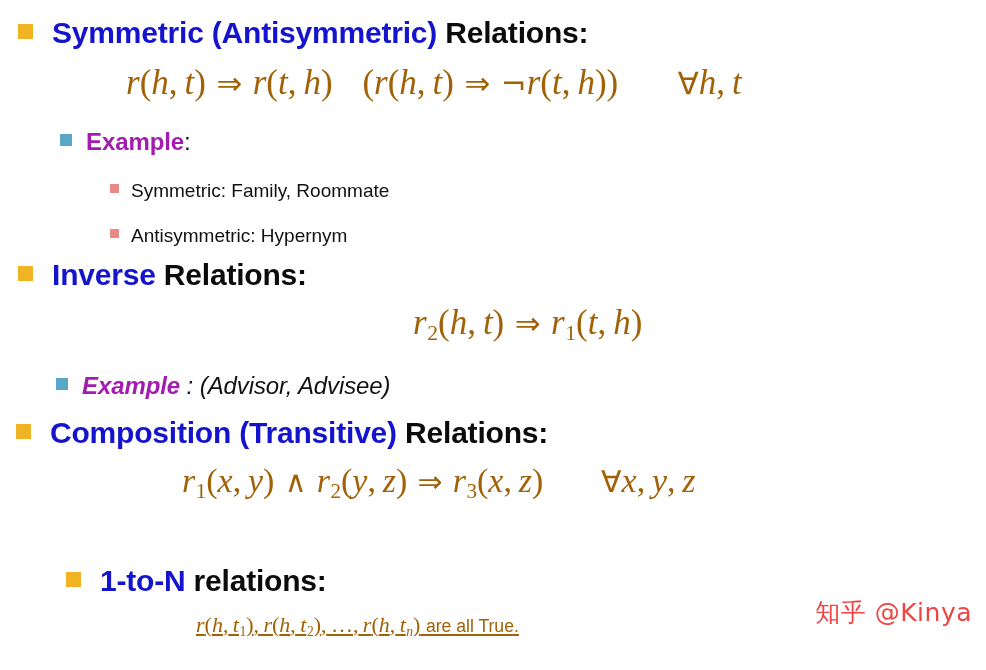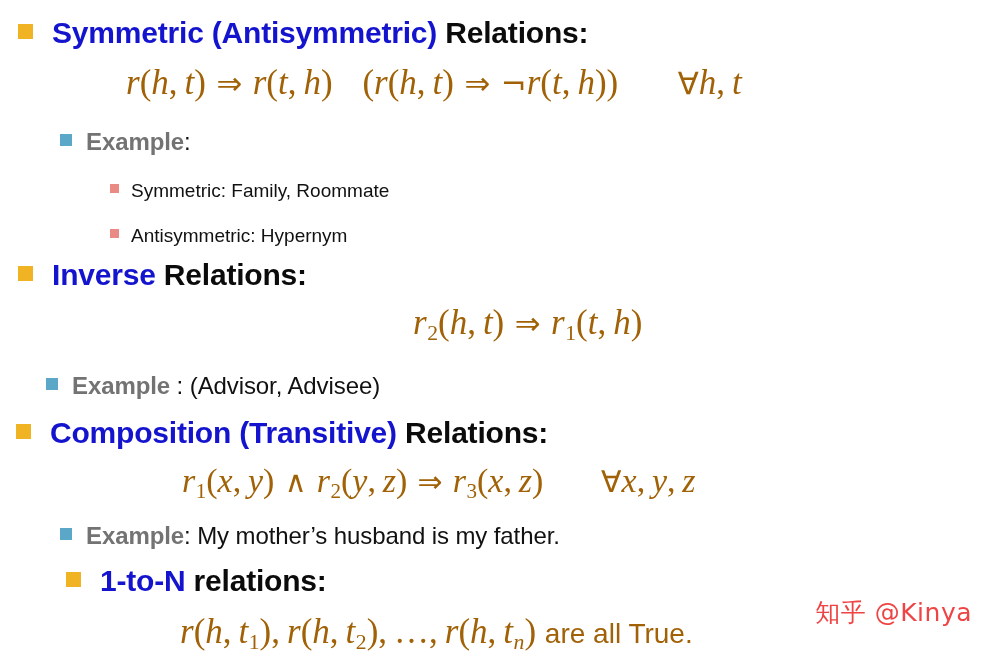--- a/index.html
+++ b/index.html
@@ -64,21 +64,21 @@
   .lvl2-text {
     font-size: 24px;
     letter-spacing: -0.1px;
   }
   .lvl3-text {
     font-size: 19px;
   }
 
   .kw-blue { color: #1414CE; font-weight: bold; }
   .kw-black { color: #0B0B0B; font-weight: bold; }
-  .kw-green { color: #737373; font-weight: bold; }
+  .kw-green { color: #a21caf; font-weight: bold; }
   .plain { color: #111111; font-weight: normal; }
 
   
   .math {
     position: absolute;
     font-family: "Liberation Serif", serif;
     font-style: italic;
     color: #a16207;
     white-space: nowrap;
   }
@@ -147,43 +147,39 @@
 
   <div class="row lvl1-text" style="left:18px; top:258px;">
     <span class="bullet lvl1"></span>
     <span><span class="kw-blue">Inverse</span><span class="kw-black"> Relations:</span></span>
   </div>
 
   <div class="math" style="left:372px; top:303px; font-size:35px;margin-left:41px;">
     r<sub>2</sub><span class="up">(</span>h<span class="up">,</span> t<span class="up">)</span><span class="sp"></span><span class="op">⇒</span><span class="sp"></span>r<sub>1</sub><span class="up">(</span>t<span class="up">,</span> h<span class="up">)</span>
   </div>
 
-  <div class="row lvl2-text" style="left:46px; top:372px;">
+  <div class="row lvl2-text" style="left:56px; top:372px;font-style:italic;">
     <span class="bullet lvl2"></span>
     <span><span class="kw-green">Example</span><span class="plain"> : (Advisor, Advisee)</span></span>
   </div>
 
   <div class="row lvl1-text" style="left:16px; top:416px;">
     <span class="bullet lvl1"></span>
     <span><span class="kw-blue">Composition (Transitive)</span><span class="kw-black"> Relations:</span></span>
   </div>
 
   <div class="math" style="left:182px; top:462px; font-size:34px;">
     r<sub>1</sub><span class="up">(</span>x<span class="up">,</span> y<span class="up">)</span><span class="sp"></span><span class="op">∧</span><span class="sp"></span>r<sub>2</sub><span class="up">(</span>y<span class="up">,</span> z<span class="up">)</span><span class="sp"></span><span class="op">⇒</span><span class="sp"></span>r<sub>3</sub><span class="up">(</span>x<span class="up">,</span> z<span class="up">)</span><span class="spw"></span><span class="spw"></span><span class="op">∀</span>x<span class="up">,</span> y<span class="up">,</span> z
   </div>
 
-  <div class="row lvl2-text" style="left:60px; top:522px;">
-    <span class="bullet lvl2"></span>
-    <span><span class="kw-green">Example</span><span class="plain">: My mother’s husband is my father.</span></span>
-  </div>
 
   <div class="row lvl1-text" style="left:18px; top:564px;margin-left:48px;">
     <span class="bullet lvl1"></span>
     <span><span class="kw-blue">1-to-N</span><span class="kw-black"> relations:</span></span>
   </div>
 
-  <div class="math" style="left:180px; top:612px; font-size:35px;">
+  <div class="math" style="left:196px; top:612px; font-size:22px;text-decoration:underline;">
     r<span class="up">(</span>h<span class="up">,</span> t<sub>1</sub><span class="up">)</span><span class="up">,</span> r<span class="up">(</span>h<span class="up">,</span> t<sub>2</sub><span class="up">)</span><span class="up">,</span> <span class="up">…</span><span class="up">,</span> r<span class="up">(</span>h<span class="up">,</span> t<sub class="it">n</sub><span class="up">)</span>&nbsp;<span class="tail">are all True.</span>
   </div>
 
   <div class="watermark">知乎 @Kinya</div>
 
 </div>
 
 </body></html>

